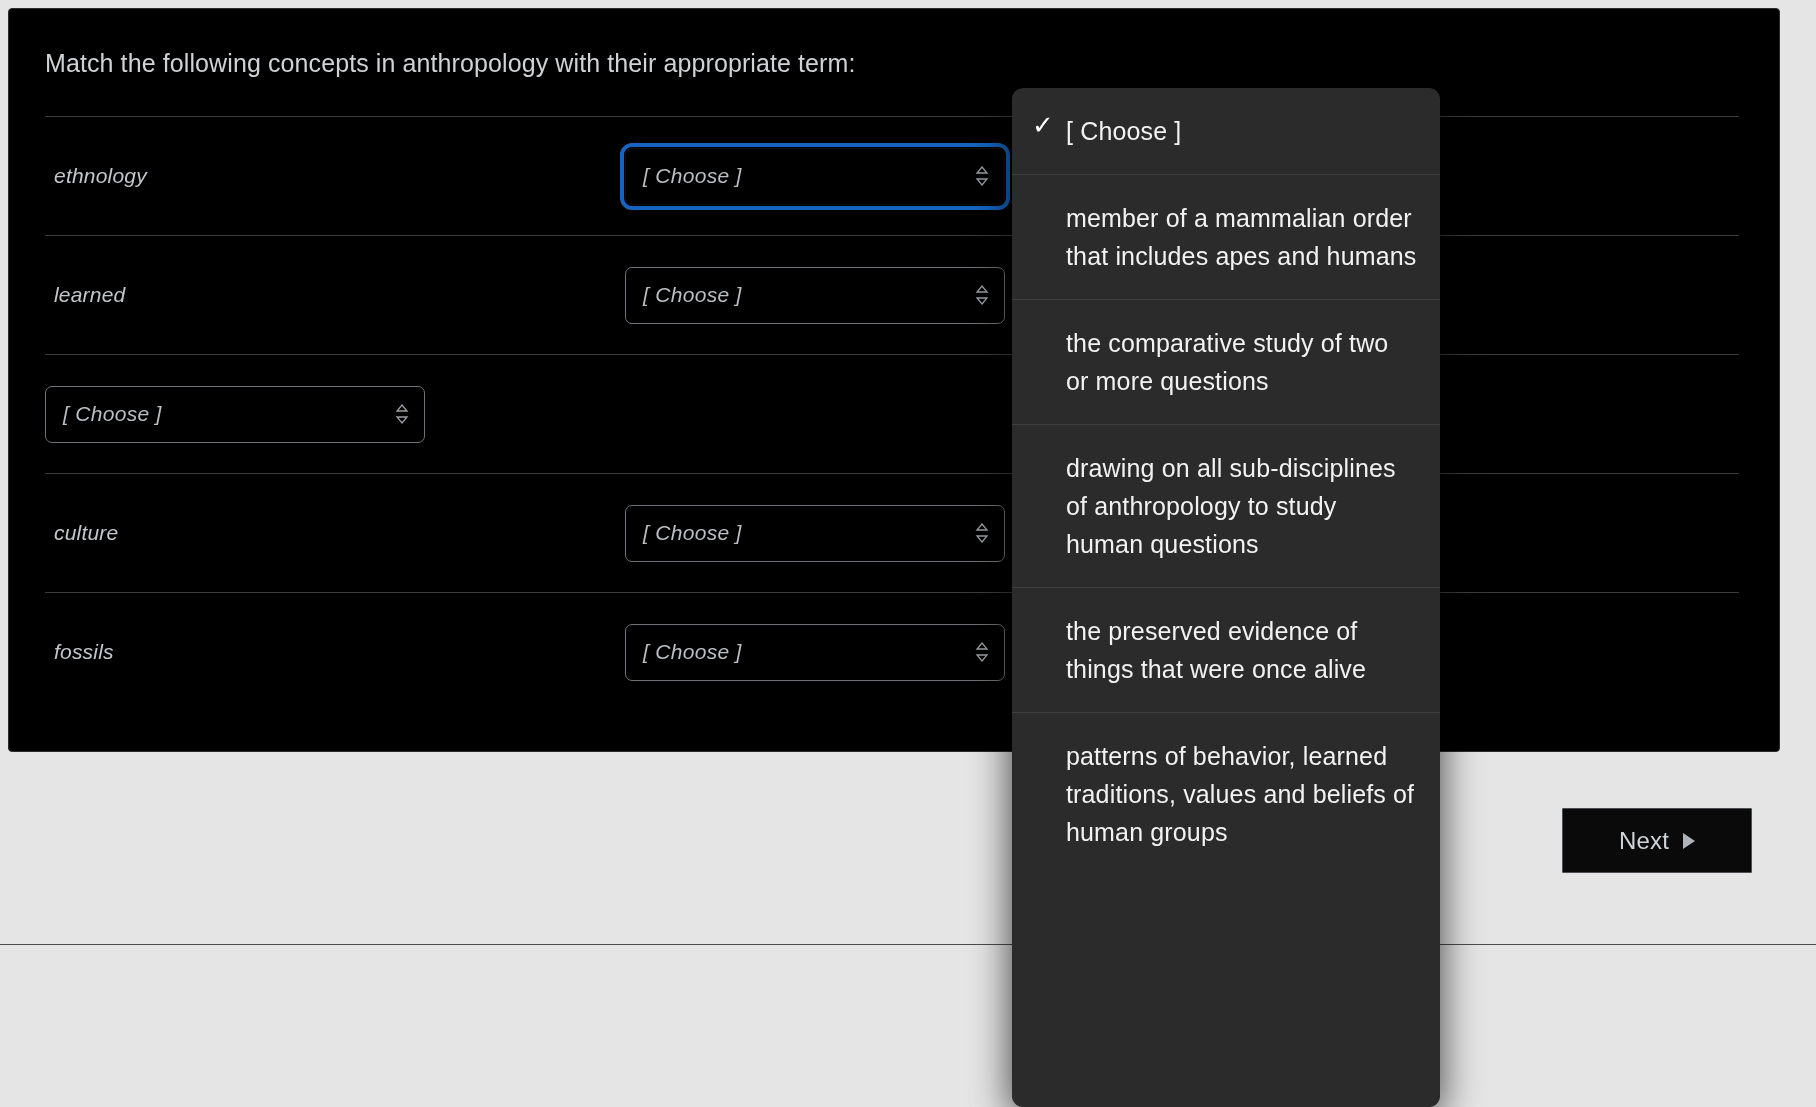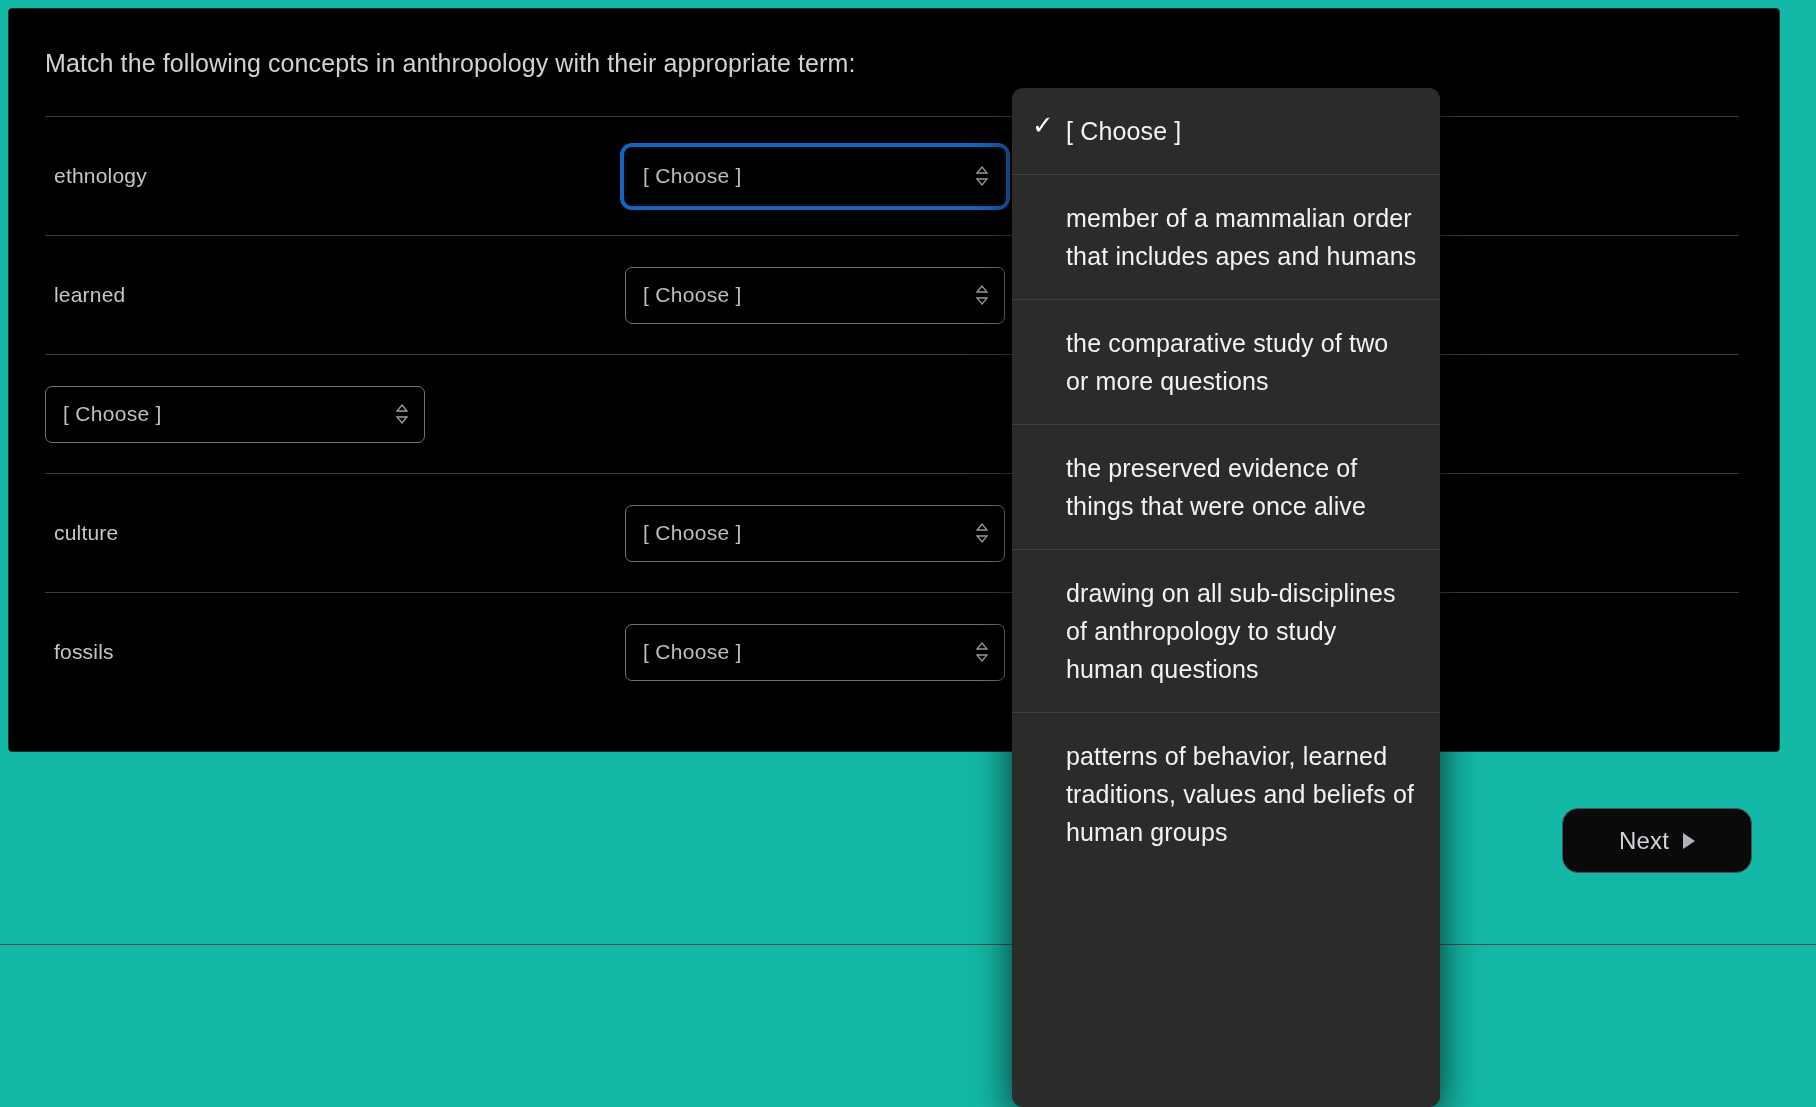--- a/index.html
+++ b/index.html
@@ -9,21 +9,21 @@
     height: 1107px;
     background: #000000;
     font-family: "Liberation Sans", sans-serif;
     overflow: hidden;
   }
 
   #root {
     position: relative;
     width: 1816px;
     height: 1107px;
-    background: #14b8a6;
+    background: #e5e5e5;
   }
 
   
   .question-card {
     position: absolute;
     left: 8px;
     top: 8px;
     width: 1772px;
     height: 744px;
     border: 1px solid #2c2c2c;
@@ -40,20 +40,21 @@
     color: #cfd3d6;
     letter-spacing: .1px;
     white-space: nowrap;
   }
 
   .match-table {
     position: absolute;
     left: 36px;
     top: 107px;
     right: 40px;
+    font-style: italic;
   }
 
   .match-row {
     position: relative;
     height: 119px;
     border-top: 1px solid #3a3d40;
     display: flex;
     align-items: center;
   }
 
@@ -116,21 +117,21 @@
     background: #4a4d50;
   }
 
   .next-button {
     position: absolute;
     right: 64px;
     top: 808px;
     width: 190px;
     height: 65px;
     border: 1px solid #4c5054;
-    border-radius: 16px;
+    border-radius: 1px;
     background: #0a0a0a;
     display: flex;
     align-items: center;
     justify-content: center;
     gap: 14px;
   }
 
   .next-label {
     font-size: 24px;
     color: #cfd4d8;
@@ -290,26 +291,26 @@
 
     <div class="dropdown-option">
       <span>member of a mammalian order that includes apes and humans</span>
     </div>
 
     <div class="dropdown-option">
       <span>the comparative study of two or more questions</span>
     </div>
 
     <div class="dropdown-option">
+      <span>drawing on all sub-disciplines of anthropology to study human questions</span>
+    </div>
+
+    <div class="dropdown-option">
       <span>the preserved evidence of things that were once alive</span>
     </div>
 
     <div class="dropdown-option">
-      <span>drawing on all sub-disciplines of anthropology to study human questions</span>
-    </div>
-
-    <div class="dropdown-option">
       <span>patterns of behavior, learned traditions, values and beliefs of human groups</span>
     </div>
 
   </div>
 
 </div>
 
 </body></html>

